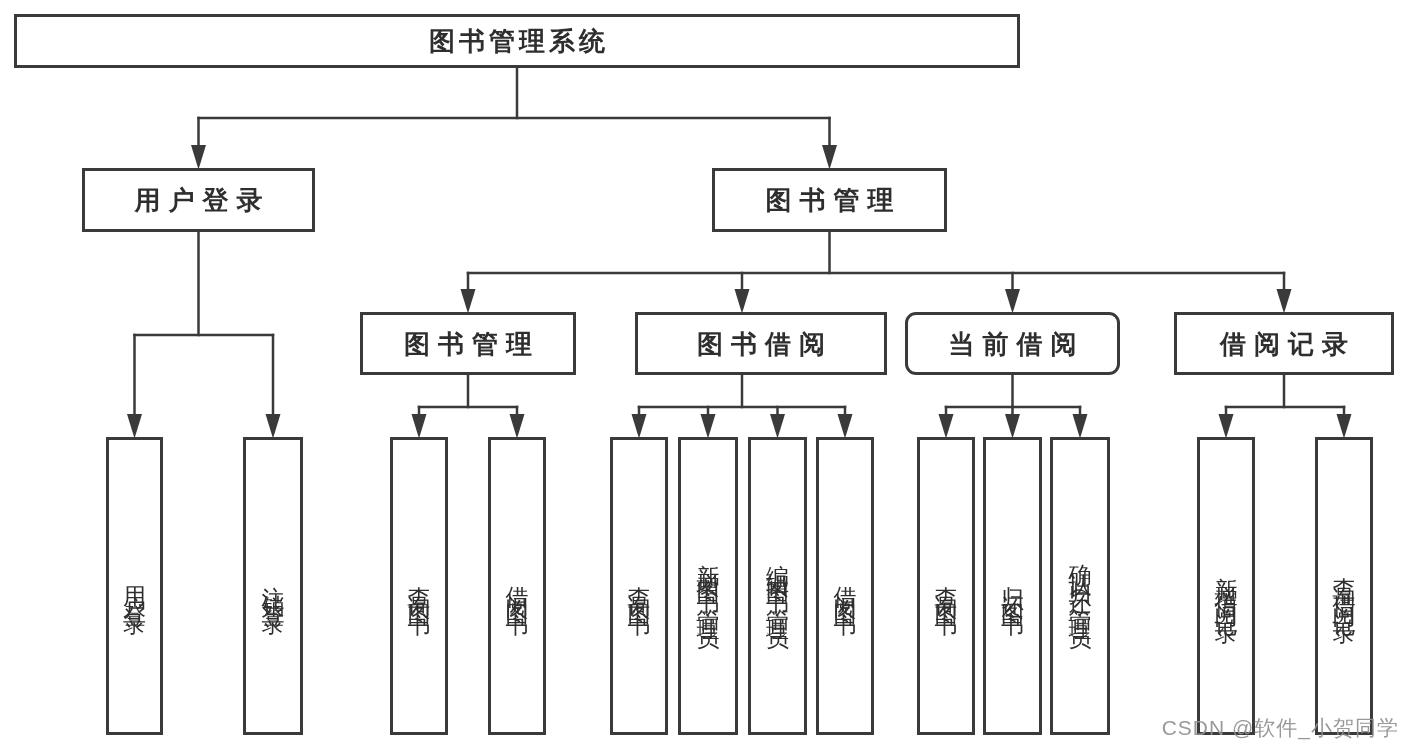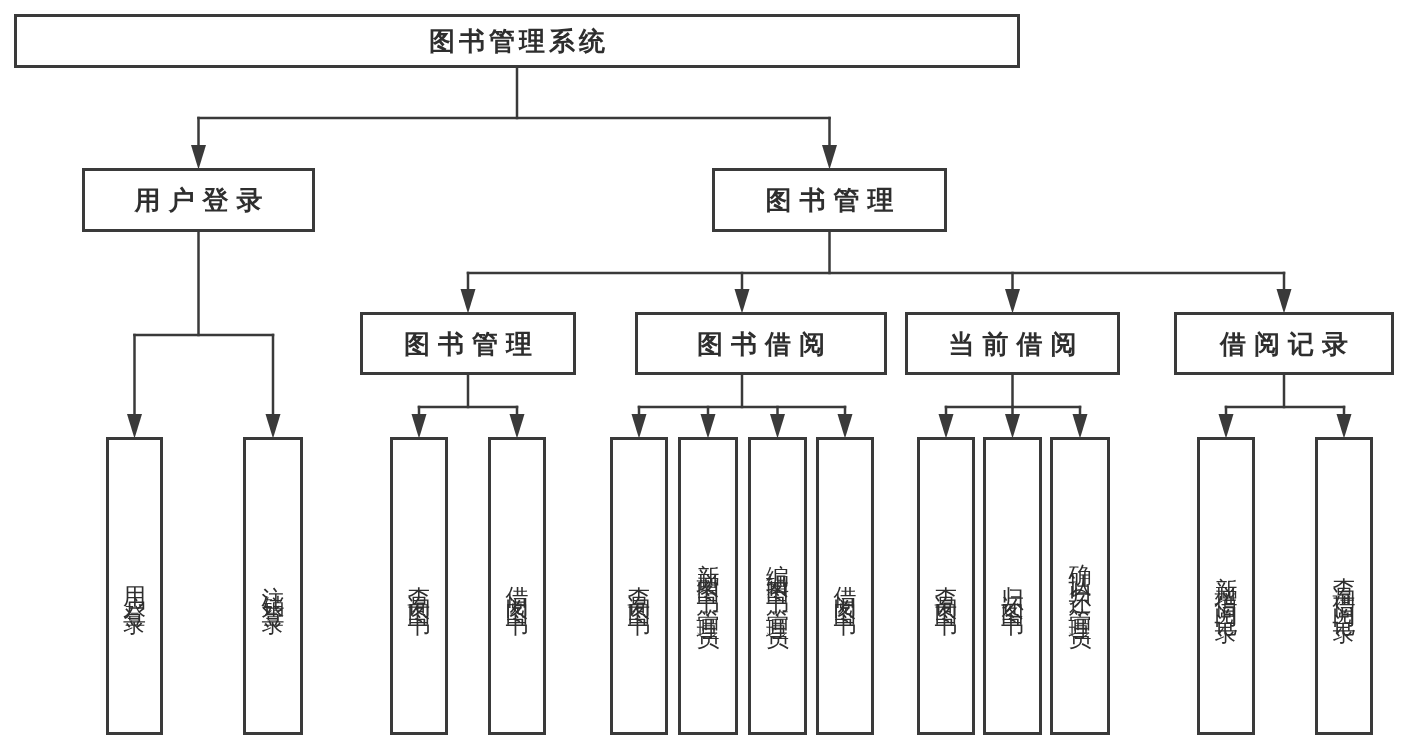--- a/index.html
+++ b/index.html
@@ -127,21 +127,21 @@
   </div>
 
   <div class="box h" style="left:360px;top:312px;width:216px;height:63px;">
     <span class="lbl">图书管理</span>
   </div>
 
   <div class="box h" style="left:635px;top:312px;width:252px;height:63px;">
     <span class="lbl">图书借阅</span>
   </div>
 
-  <div class="box h" style="left:905px;top:312px;width:215px;height:63px;">
+  <div class="box h" style="left:905px;top:312px;width:215px;height:63px;border-radius:11px;">
     <span class="lbl">当前借阅</span>
   </div>
 
   <div class="box h" style="left:1174px;top:312px;width:220px;height:63px;">
     <span class="lbl">借阅记录</span>
   </div>
 
   <div class="box v" style="left:106px;top:437px;width:57px;height:298px;">
     <span class="vlbl">用户登录</span>
   </div>
@@ -179,14 +179,15 @@
     <span class="vlbl">确认归还（管理员）</span>
   </div>
 
   <div class="box v" style="left:1197px;top:437px;width:58px;height:298px;">
     <span class="vlbl">新增借阅记录</span>
   </div>
   <div class="box v" style="left:1315px;top:437px;width:58px;height:298px;">
     <span class="vlbl">查询借阅记录</span>
   </div>
 
+  <div id="watermark">CSDN @软件_小贺同学</div>
 
 </div>
 
 </body></html>

